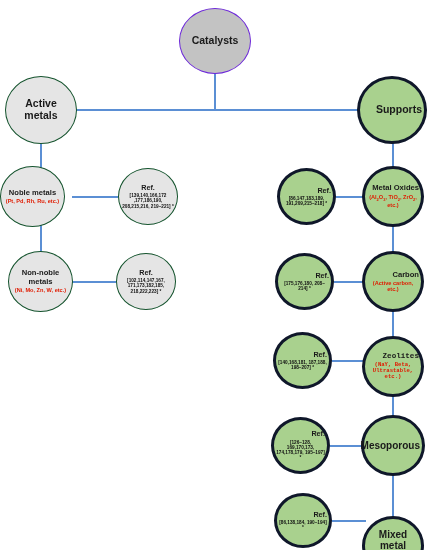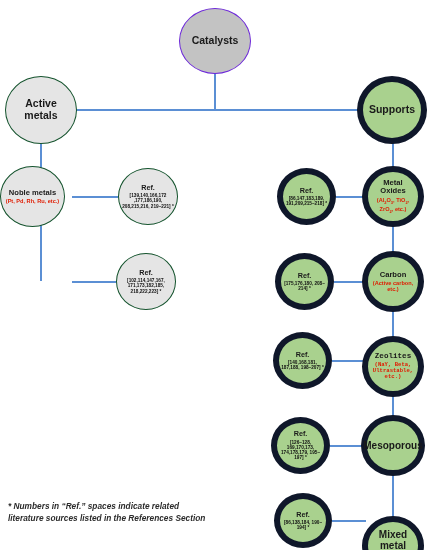--- a/index.html
+++ b/index.html
@@ -55,21 +55,22 @@
     background: #C3C3C3;
     border: 1px solid #6d28d9;
   }
   .n-root .title { font-size: 10.5px; }
   .n-orange {
     background: #e5e5e5;
     border: 1px solid #14532d;
   }
   .n-green {
     background: #A9D18E;
-    border: 6px solid #0f172a;
+    border: 3px solid #0f172a;
+    align-items: flex-end;
   }
   .big .title { font-size: 10.5px; }
   .mid .title { font-size: 7.6px; }
   .mid .sub { font-size: 5.6px; }
   .ref .title { font-size: 7.2px; }
   .ref .refs { font-size: 4.7px; }
   .smallnode .title { font-size: 10px; }
   .footnote {
     position: absolute;
     left: 8px;
@@ -128,20 +129,24 @@
   <div class="node n-orange mid" style="left:0; top:166px; width:65px; height:61px;">
     <div class="title">Noble metals</div>
     <div class="sub">(Pt, Pd, Rh, Ru, etc.)</div>
   </div>
 
   <div class="node n-orange ref" style="left:118px; top:168px; width:60px; height:57px;">
     <div class="title">Ref.</div>
     <div class="refs">[139,140,166,172 ,177,186,190, 208,215,216, 219–221] *</div>
   </div>
 
+  <div class="node n-orange mid" style="left:8px; top:251px; width:65px; height:61px;">
+    <div class="title">Non-noble metals</div>
+    <div class="sub">(Ni, Mo, Zn, W, etc.)</div>
+  </div>
 
   <div class="node n-orange ref" style="left:116px; top:253px; width:60px; height:57px;">
     <div class="title">Ref.</div>
     <div class="refs">[102,114,147,167, 171,173,182,185, 218,222,223] *</div>
   </div>
 
   <div class="node n-green mid" style="left:362px; top:166px; width:62px; height:61px;">
     <div class="title">Metal Oxides</div>
     <div class="sub">(Al<sub>2</sub>O<sub>3</sub>, TiO<sub>2</sub>, ZrO<sub>2</sub>, etc.)</div>
   </div>
@@ -182,15 +187,14 @@
 
   <div class="node n-green smallnode" style="left:362px; top:516px; width:62px; height:59px;">
     <div class="title">Mixed metal oxides</div>
   </div>
 
   <div class="node n-green ref" style="left:274px; top:493px; width:58px; height:55px;">
     <div class="title">Ref.</div>
     <div class="refs">[86,138,184, 190–194] *</div>
   </div>
 
-  <div class="footnote">* Numbers in “Ref.” spaces indicate related literature sources listed in the References Section</div>
 
 </div>
 
 </body></html>

